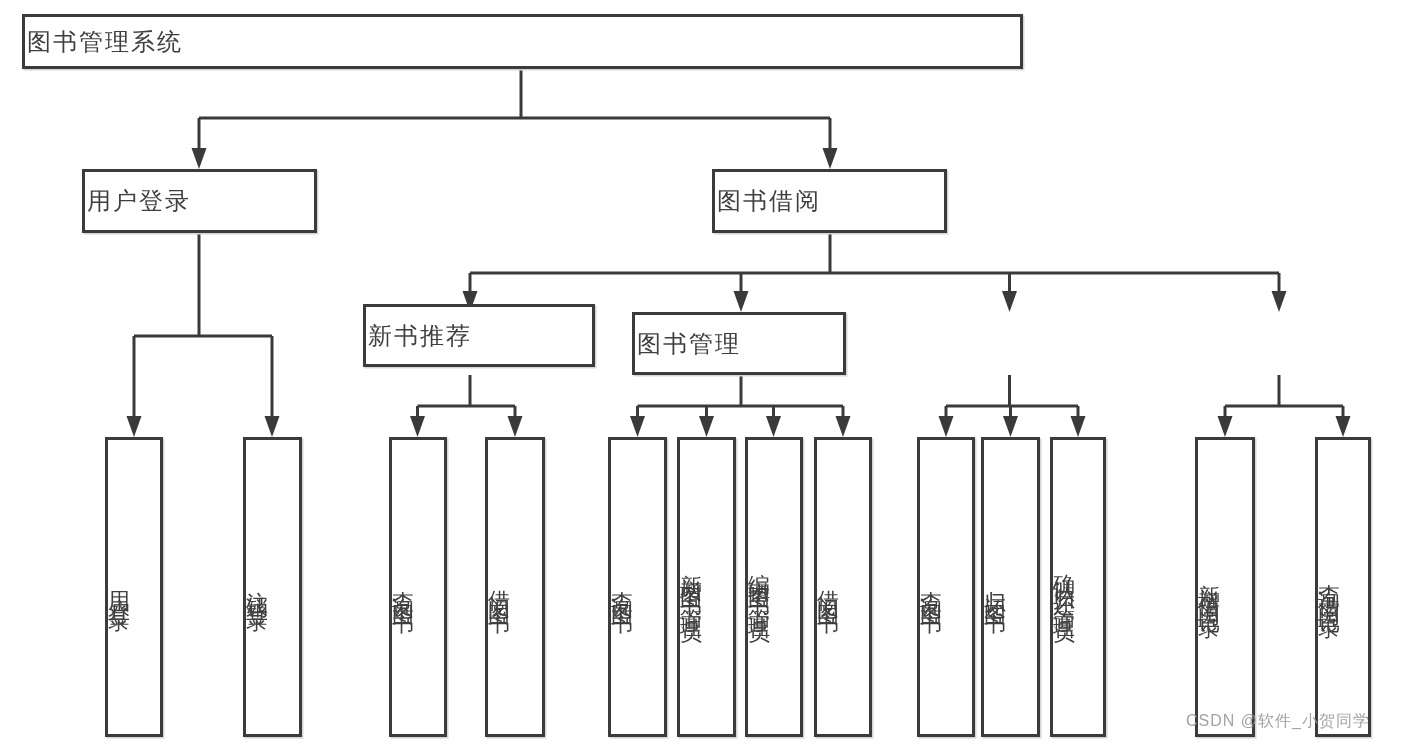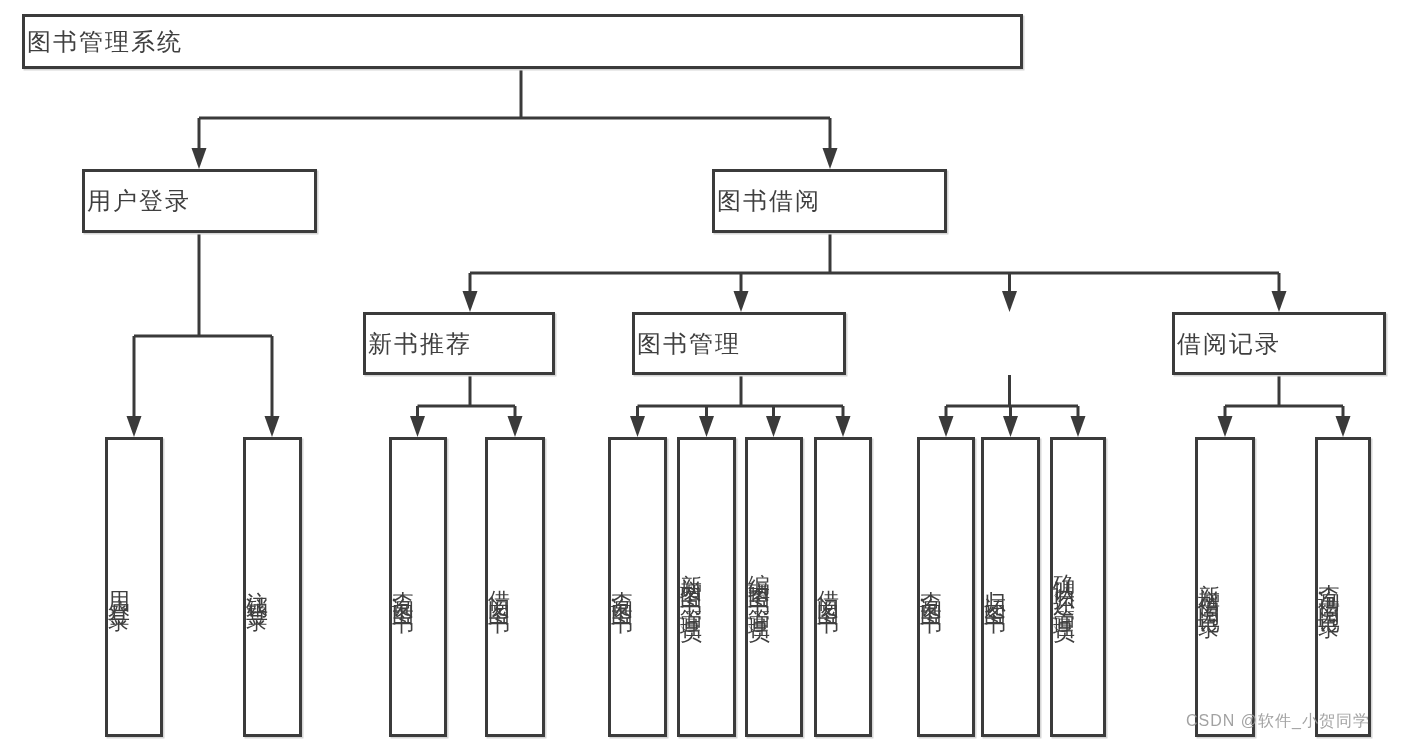--- a/index.html
+++ b/index.html
@@ -108,28 +108,25 @@
     <span>图书管理系统</span>
   </div>
 
   <div class="hnode" style="left:82px;top:169px;width:235px;height:64px">
     <span>用户登录</span>
   </div>
   <div class="hnode" style="left:712px;top:169px;width:235px;height:64px">
     <span>图书借阅</span>
   </div>
 
-  <div class="hnode" style="left:363px;top:312px;width:192px;height:63px">
+  <div class="hnode" style="left:363px;top:304px;width:232px;height:63px">
     <span>新书推荐</span>
   </div>
   <div class="hnode" style="left:632px;top:312px;width:214px;height:63px">
     <span>图书管理</span>
-  </div>
-  <div class="hnode" style="left:1172px;top:312px;width:214px;height:63px">
-    <span>借阅记录</span>
   </div>
 
   <div class="vnode" style="left:105px;top:437px;width:58px;height:300px">
     <span>用户登录</span>
   </div>
   <div class="vnode" style="left:243px;top:437px;width:59px;height:300px">
     <span>注销登录</span>
   </div>
 
   <div class="vnode" style="left:389px;top:437px;width:58px;height:300px">

